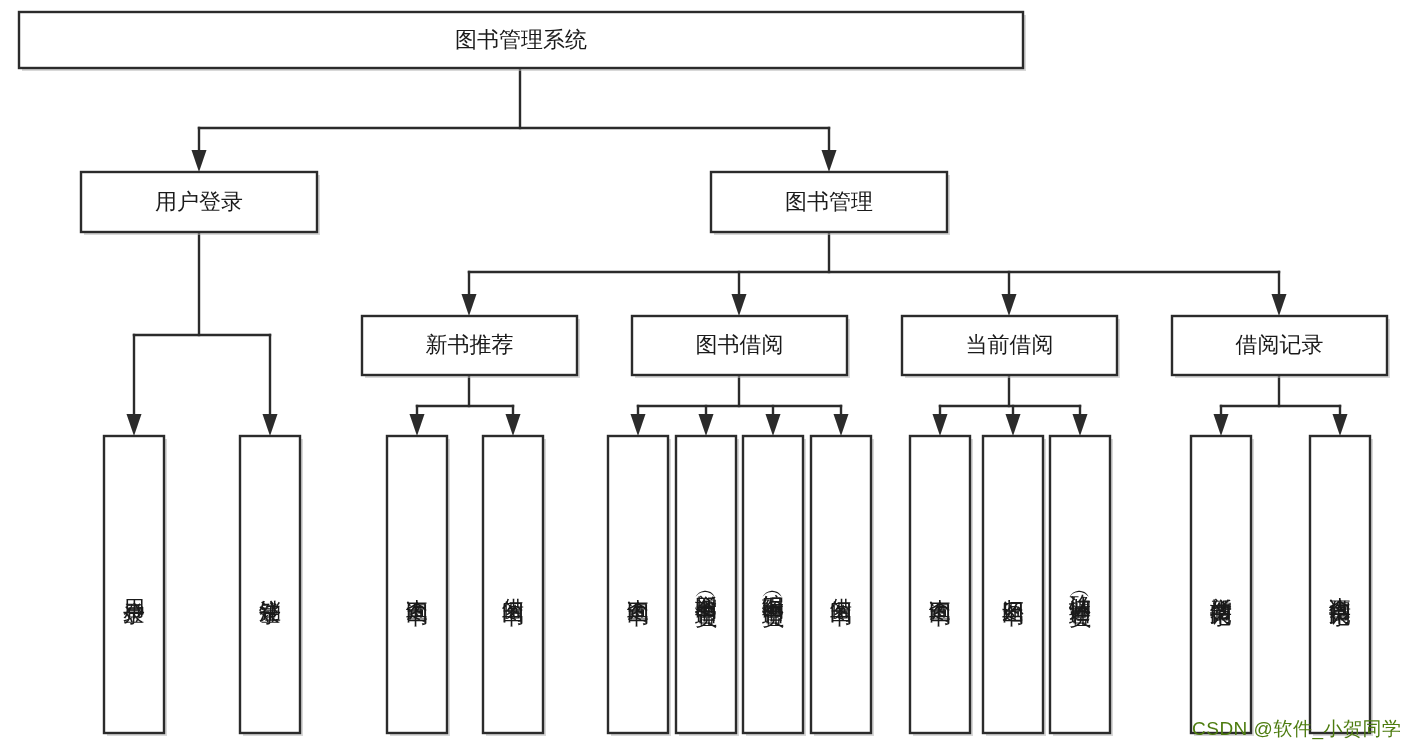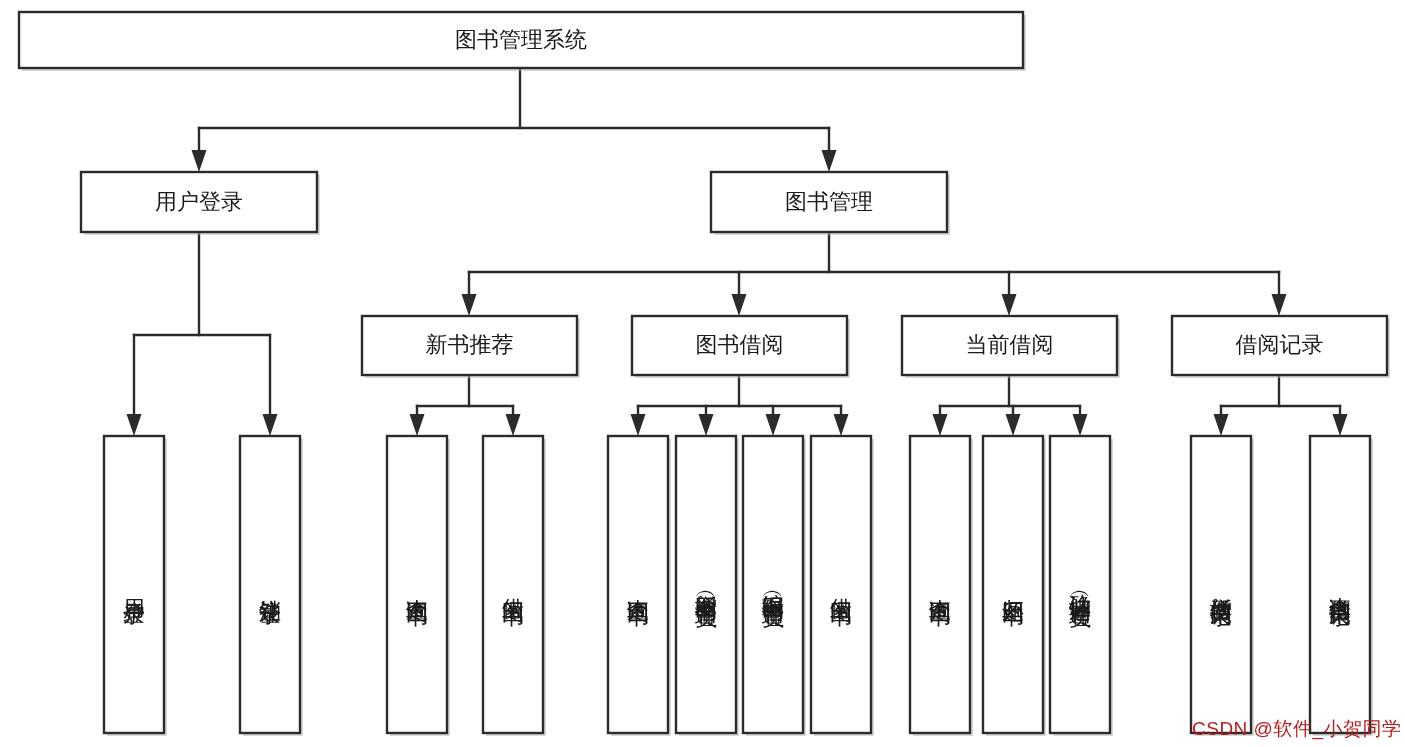--- a/index.html
+++ b/index.html
@@ -65,21 +65,21 @@
     letter-spacing: 2px;
     color: #1a1a1a;
     display: flex;
     align-items: center;
     justify-content: center;
     white-space: nowrap;
     user-select: none;
   }
   #watermark {
     position: absolute;
-    color: #b91c1c;
+    color: #4d7c0f;
     font-family: "Liberation Sans", "DejaVu Sans", sans-serif;
     font-size: 19px;
     letter-spacing: 0.5px;
     white-space: nowrap;
     pointer-events: none;
   }
 </style>
 </head>
 <body>
 

